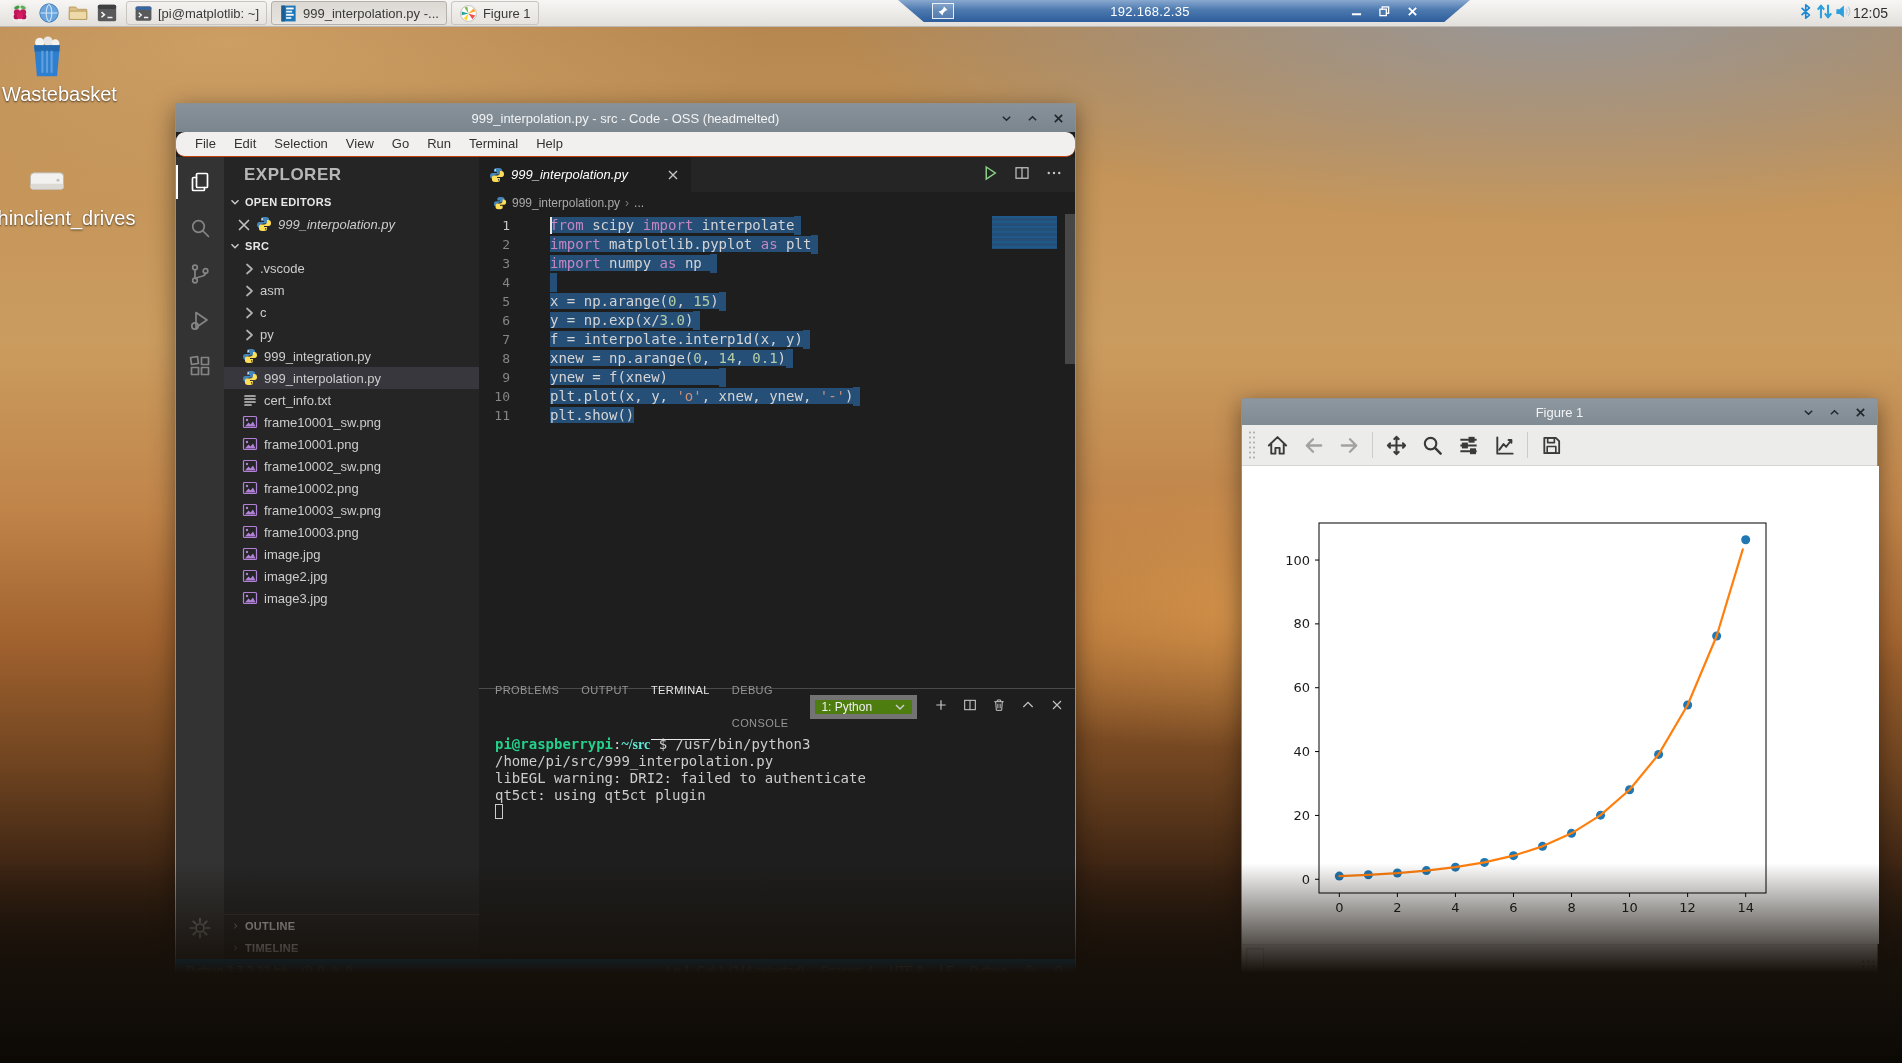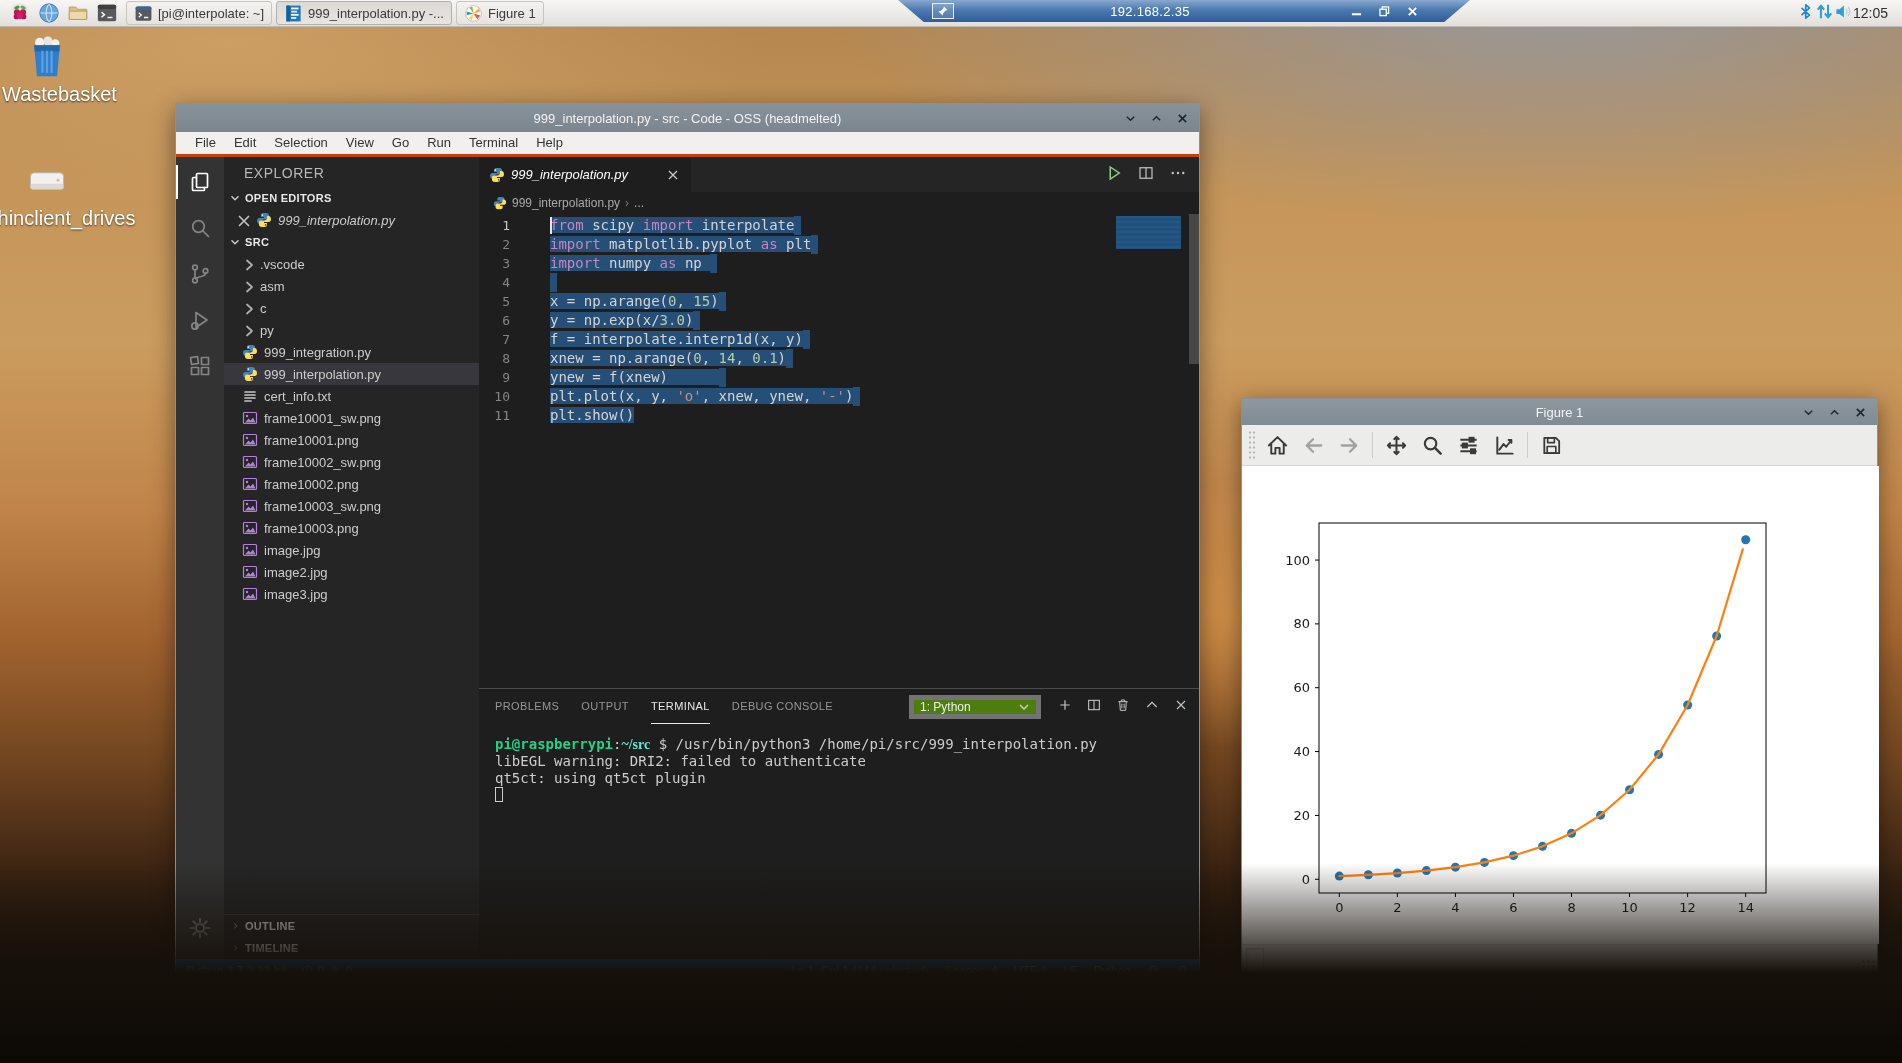--- a/index.html
+++ b/index.html
@@ -54,33 +54,33 @@
   
   .window { position:absolute; border:1px solid #8f8f8f; box-shadow:0 6px 22px rgba(0,0,0,.45); background:#fff; }
   .titlebar { height:28px; background:linear-gradient(180deg,#87929b,#7a858e); display:flex; align-items:center;
     position:relative; }
   .titlebar .wtitle { position:absolute; left:0; right:0; text-align:center; color:#f2f3f4; font-size:13px; }
   .win-controls { margin-left:auto; display:flex; align-items:center; gap:4px; padding-right:6px; z-index:2; }
   .win-ctl { width:22px; height:20px; display:flex; align-items:center; justify-content:center; color:#22272c; }
   .win-ctl svg { width:11px; height:11px; }
 
   
-  #vscode { left:175px; top:103px; width:1025px; height:880px; background:#1e1e1e; display:flex; flex-direction:column; }
-  #vs-menubar { height:25px; background:#f1f0ee; border-bottom:3px solid #c2410c; display:flex; align-items:center; padding-left:10px; }
+  #vscode { left:175px; top:103px; width:901px; height:880px; background:#1e1e1e; display:flex; flex-direction:column; }
+  #vs-menubar { height:25px; background:#f1f0ee; border-bottom:1px solid #c2410c; display:flex; padding-left:10px;border-radius:9px; }
   .menu-item { font-size:13px; color:#333; padding:0 9px; line-height:24px; }
   #vs-body { flex:1; display:flex; min-height:0; }
   #activitybar { width:48px; background:#333333; display:flex; flex-direction:column; align-items:center; padding-top:2px; }
   .act-icon { width:48px; height:46px; display:flex; align-items:center; justify-content:center; color:#858585; position:relative; }
   .act-icon.active { color:#ffffff; }
   .act-icon.active::before { content:""; position:absolute; left:0; top:6px; bottom:6px; width:2px; background:#fff; }
   .act-icon svg { width:24px; height:24px; }
   #act-gear { margin-top:auto; margin-bottom:8px; }
 
   #sidebar { width:255px; background:#252526; color:#cccccc; font-size:13px; display:flex; flex-direction:column; overflow:hidden; }
-  #explorer-title { font-size:14px; color:#b8b8b8; letter-spacing:.5px; padding:8px 0 6px 20px; }
+  #explorer-title { font-size:17px; color:#b8b8b8; letter-spacing:.5px; padding:8px 0 6px 20px;font-weight:bold; }
   .tree-header { height:22px; display:flex; align-items:center; font-size:11px; font-weight:bold; color:#e7e7e7; letter-spacing:.3px; }
   .tree-header svg { width:14px; height:14px; margin:0 3px 0 4px; color:#cccccc; }
   .tree-row { height:22px; display:flex; align-items:center; padding-left:18px; white-space:nowrap; }
   .tree-row.selected { background:#37373d; }
   .tree-row svg { width:16px; height:16px; margin-right:6px; flex:0 0 auto; }
   .tree-row .chev { width:14px; height:14px; margin:0 5px 0 -1px; color:#b0b0b0; }
   .oe-row { padding-left:12px; }
   .oe-row .close-x { width:14px; height:14px; color:#c0c0c0; margin-right:6px; }
   .oe-row .fname { font-style:italic; }
   #sidebar-footer { margin-top:auto; border-top:1px solid #383838; }
@@ -184,21 +184,21 @@
           </svg>
         </span>
       </div>
     <div id="taskbuttons" style="display:flex;">
         <span class="taskbtn">
           <svg viewBox="0 0 24 24">
             <rect x="2" y="3" width="20" height="18" rx="2" fill="#58595b"></rect>
             <rect x="2" y="3" width="20" height="4.5" rx="2" fill="#3a66a0"></rect>
             <path d="M6 11 l3.2 2.8 L6 16.6 M12.5 17 h5.5" stroke="#f4f4f4" stroke-width="1.7" fill="none"></path>
           </svg>
-          <span class="tlabel">[pi@interpolate: ~]</span>
+          <span class="tlabel">[pi@matplotlib: ~]</span>
         </span>
         <span class="taskbtn pressed">
           <svg viewBox="0 0 24 24">
             <rect x="3" y="2" width="18" height="20" fill="#2077b8"></rect>
             <rect x="3" y="2" width="4.5" height="20" fill="#1a5e94"></rect>
             <rect x="9" y="4.5" width="9.5" height="2.3" fill="#fff"></rect>
             <rect x="9" y="8.5" width="7.5" height="2.3" fill="#dfeefb"></rect>
             <rect x="9" y="12.5" width="9.5" height="2.3" fill="#fff"></rect>
             <rect x="9" y="16.5" width="6.5" height="2.3" fill="#dfeefb"></rect>
           </svg>

